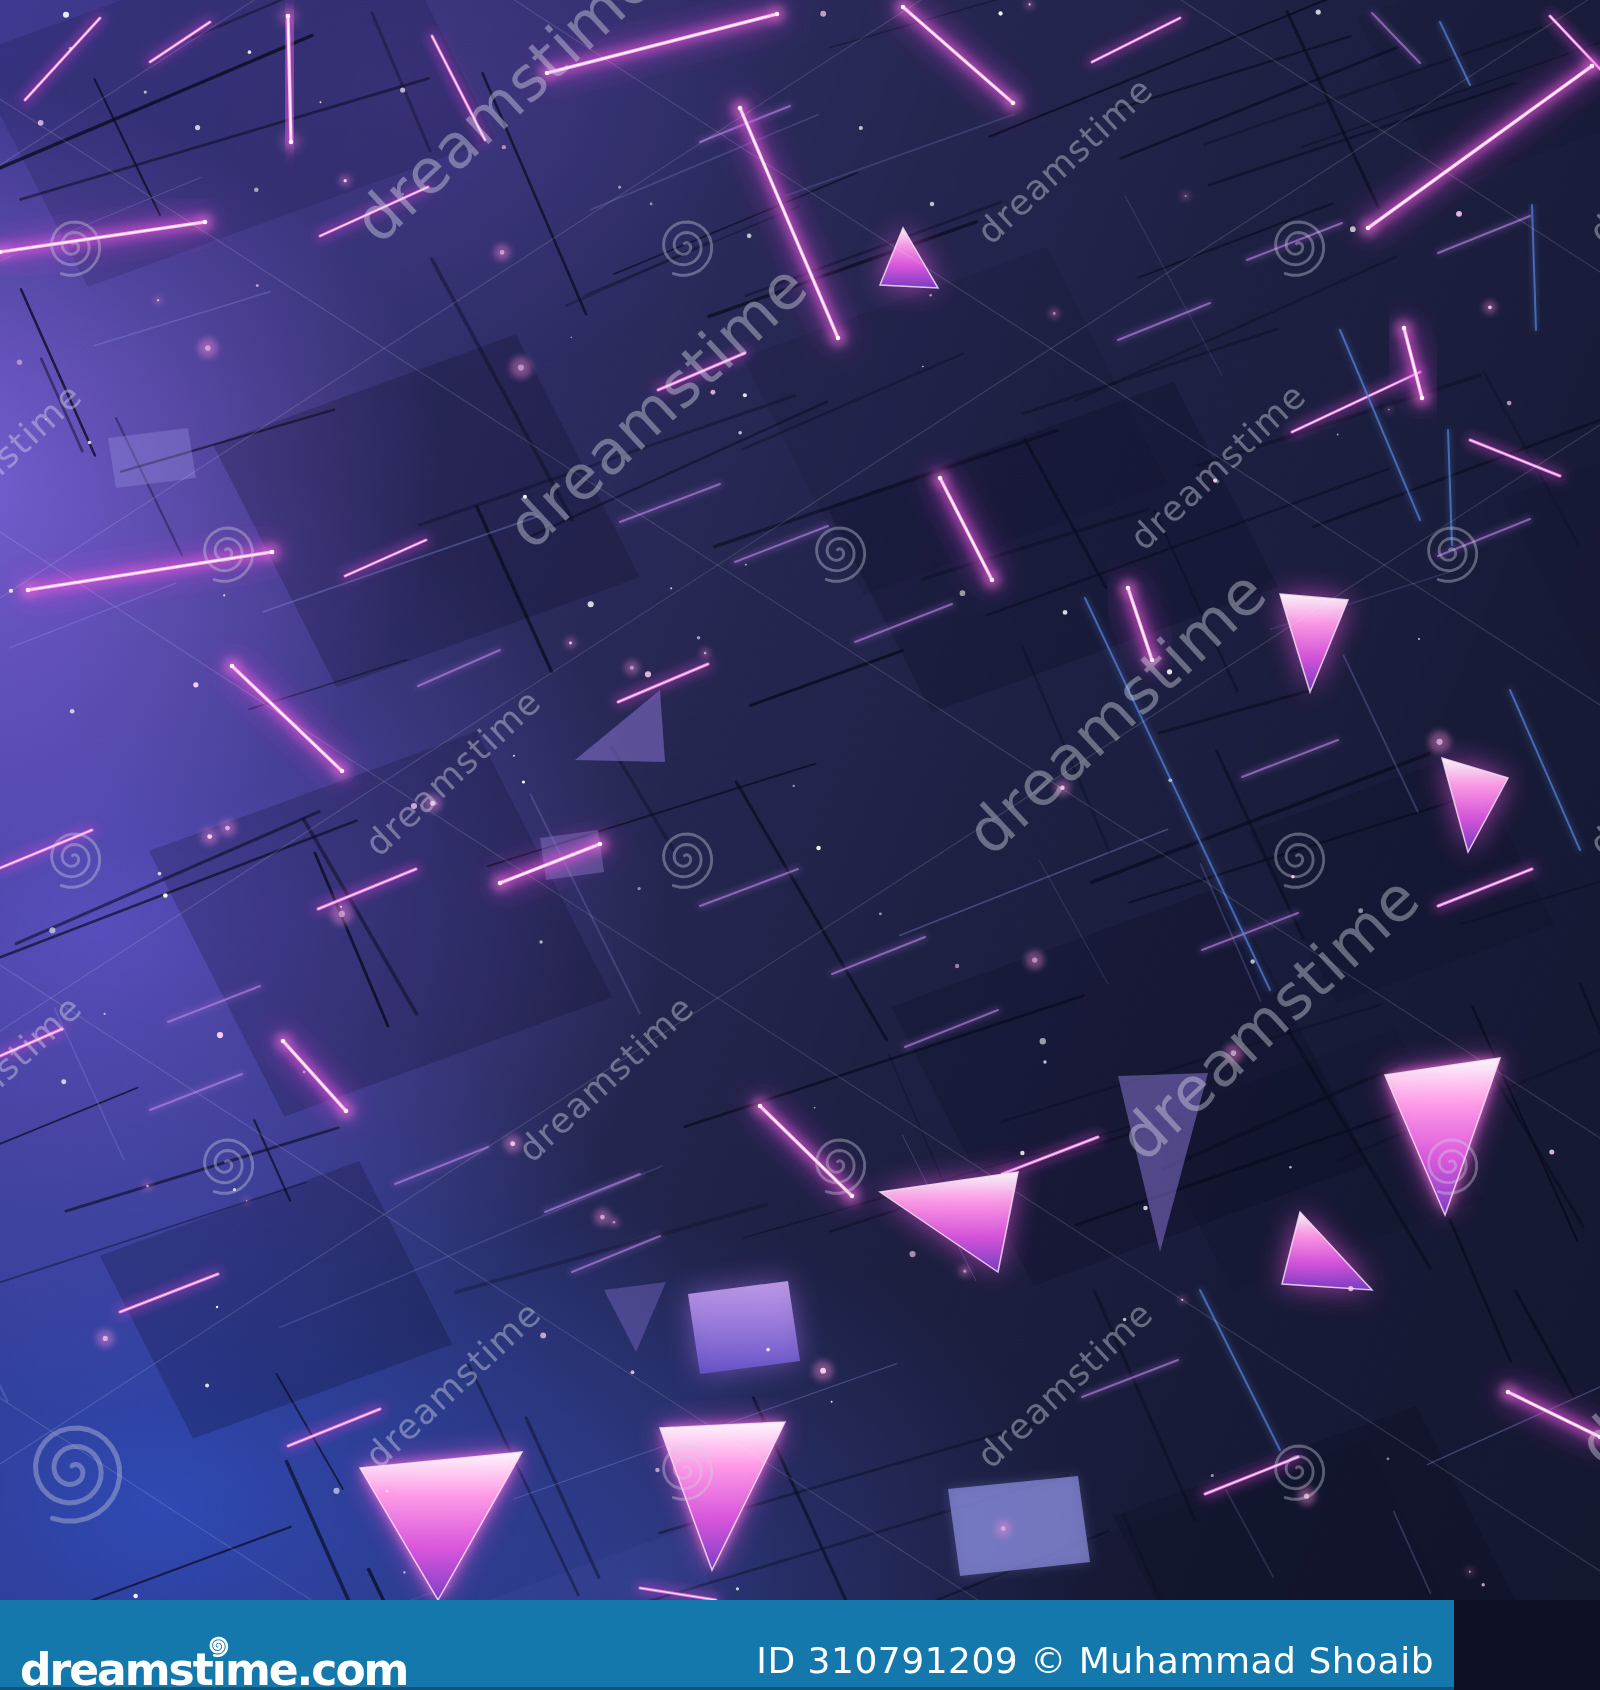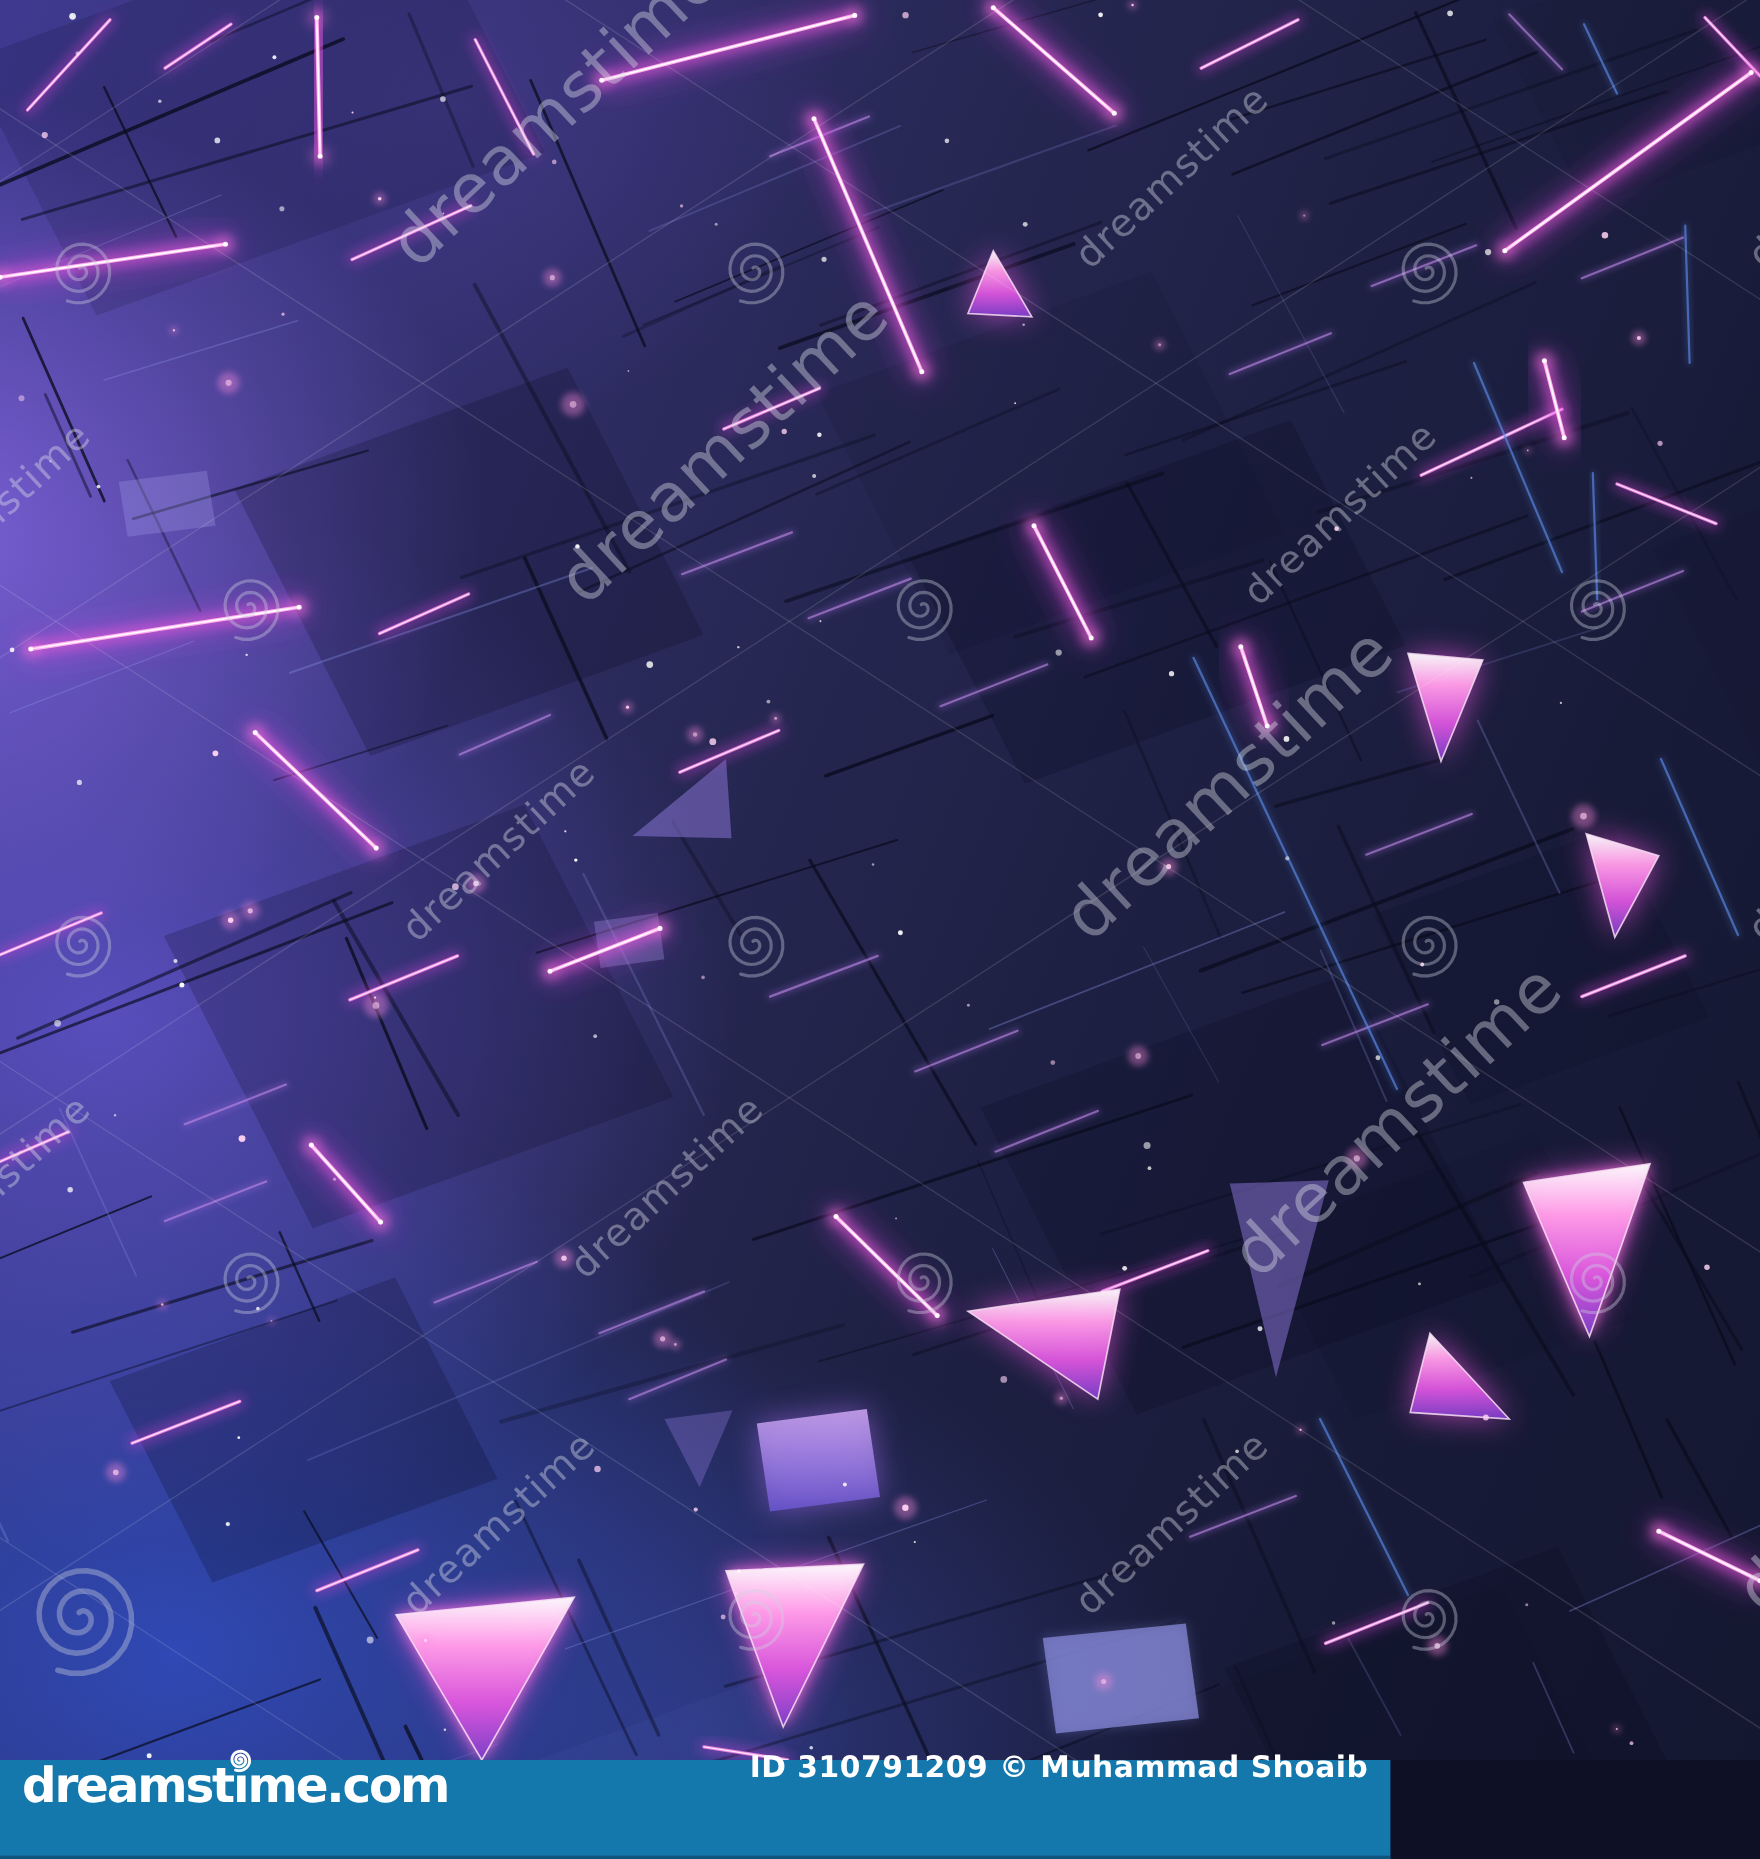--- a/index.html
+++ b/index.html
@@ -9,29 +9,29 @@
   .bg{position:absolute;inset:0;
     background:
       radial-gradient(820px 640px at -4% 30%, rgba(132,102,226,.85), rgba(132,102,226,0) 62%),
       radial-gradient(900px 760px at 6% 58%, rgba(97,86,208,.80), rgba(97,86,208,0) 64%),
       radial-gradient(1000px 820px at 10% 94%, rgba(48,76,190,.90), rgba(48,76,190,0) 62%),
       radial-gradient(640px 520px at 40% 99%, rgba(64,80,188,.45), rgba(64,80,188,0) 70%),
       radial-gradient(520px 420px at 26% 6%, rgba(74,62,150,.50), rgba(74,62,150,0) 70%),
       linear-gradient(112deg,#3f3a90 0%,#32306e 22%,#262752 42%,#1d2042 60%,#181b38 78%,#141730 100%);
   }
   #art{position:absolute;left:0;top:0;display:block;}
-  .bar{position:absolute;left:0;bottom:0;width:1264px;height:90px;box-sizing:border-box;
-       display:flex;align-items:flex-start;justify-content:space-between;padding:0 20px;}
+  .bar{position:absolute;left:0;bottom:0;width:1454px;height:90px;box-sizing:border-box;
+       display:flex;align-items:flex-end;justify-content:space-between;padding:0 20px;}
   .bar::after{content:"";position:absolute;left:0;bottom:0;width:100%;height:3px;
        background:rgba(8,42,62,.45);}
   .logo{position:relative;color:#fff;font-size:44px;font-weight:700;letter-spacing:-2px;
         line-height:1;transform:translateY(2px);white-space:nowrap;}
   .logo .icol{position:relative;display:inline-block;}
   .logo .lspiral{position:absolute;left:50%;top:-15px;transform:translateX(-50%);}
-  .credit{color:#fff;font-size:27px;font-weight:700;letter-spacing:.5px;
+  .credit{color:#fff;font-size:36px;font-weight:400;letter-spacing:.5px;
           transform:translateY(-9px);white-space:nowrap;}
   .wmtext{font-family:"DejaVu Sans",sans-serif;}
 </style>
 </head>
 <body>
 
 <div class="stage">
   <div class="art">
     <div class="bg"></div>
     <svg id="art" viewBox="0 0 1600 1600" width="1600" height="1600">

